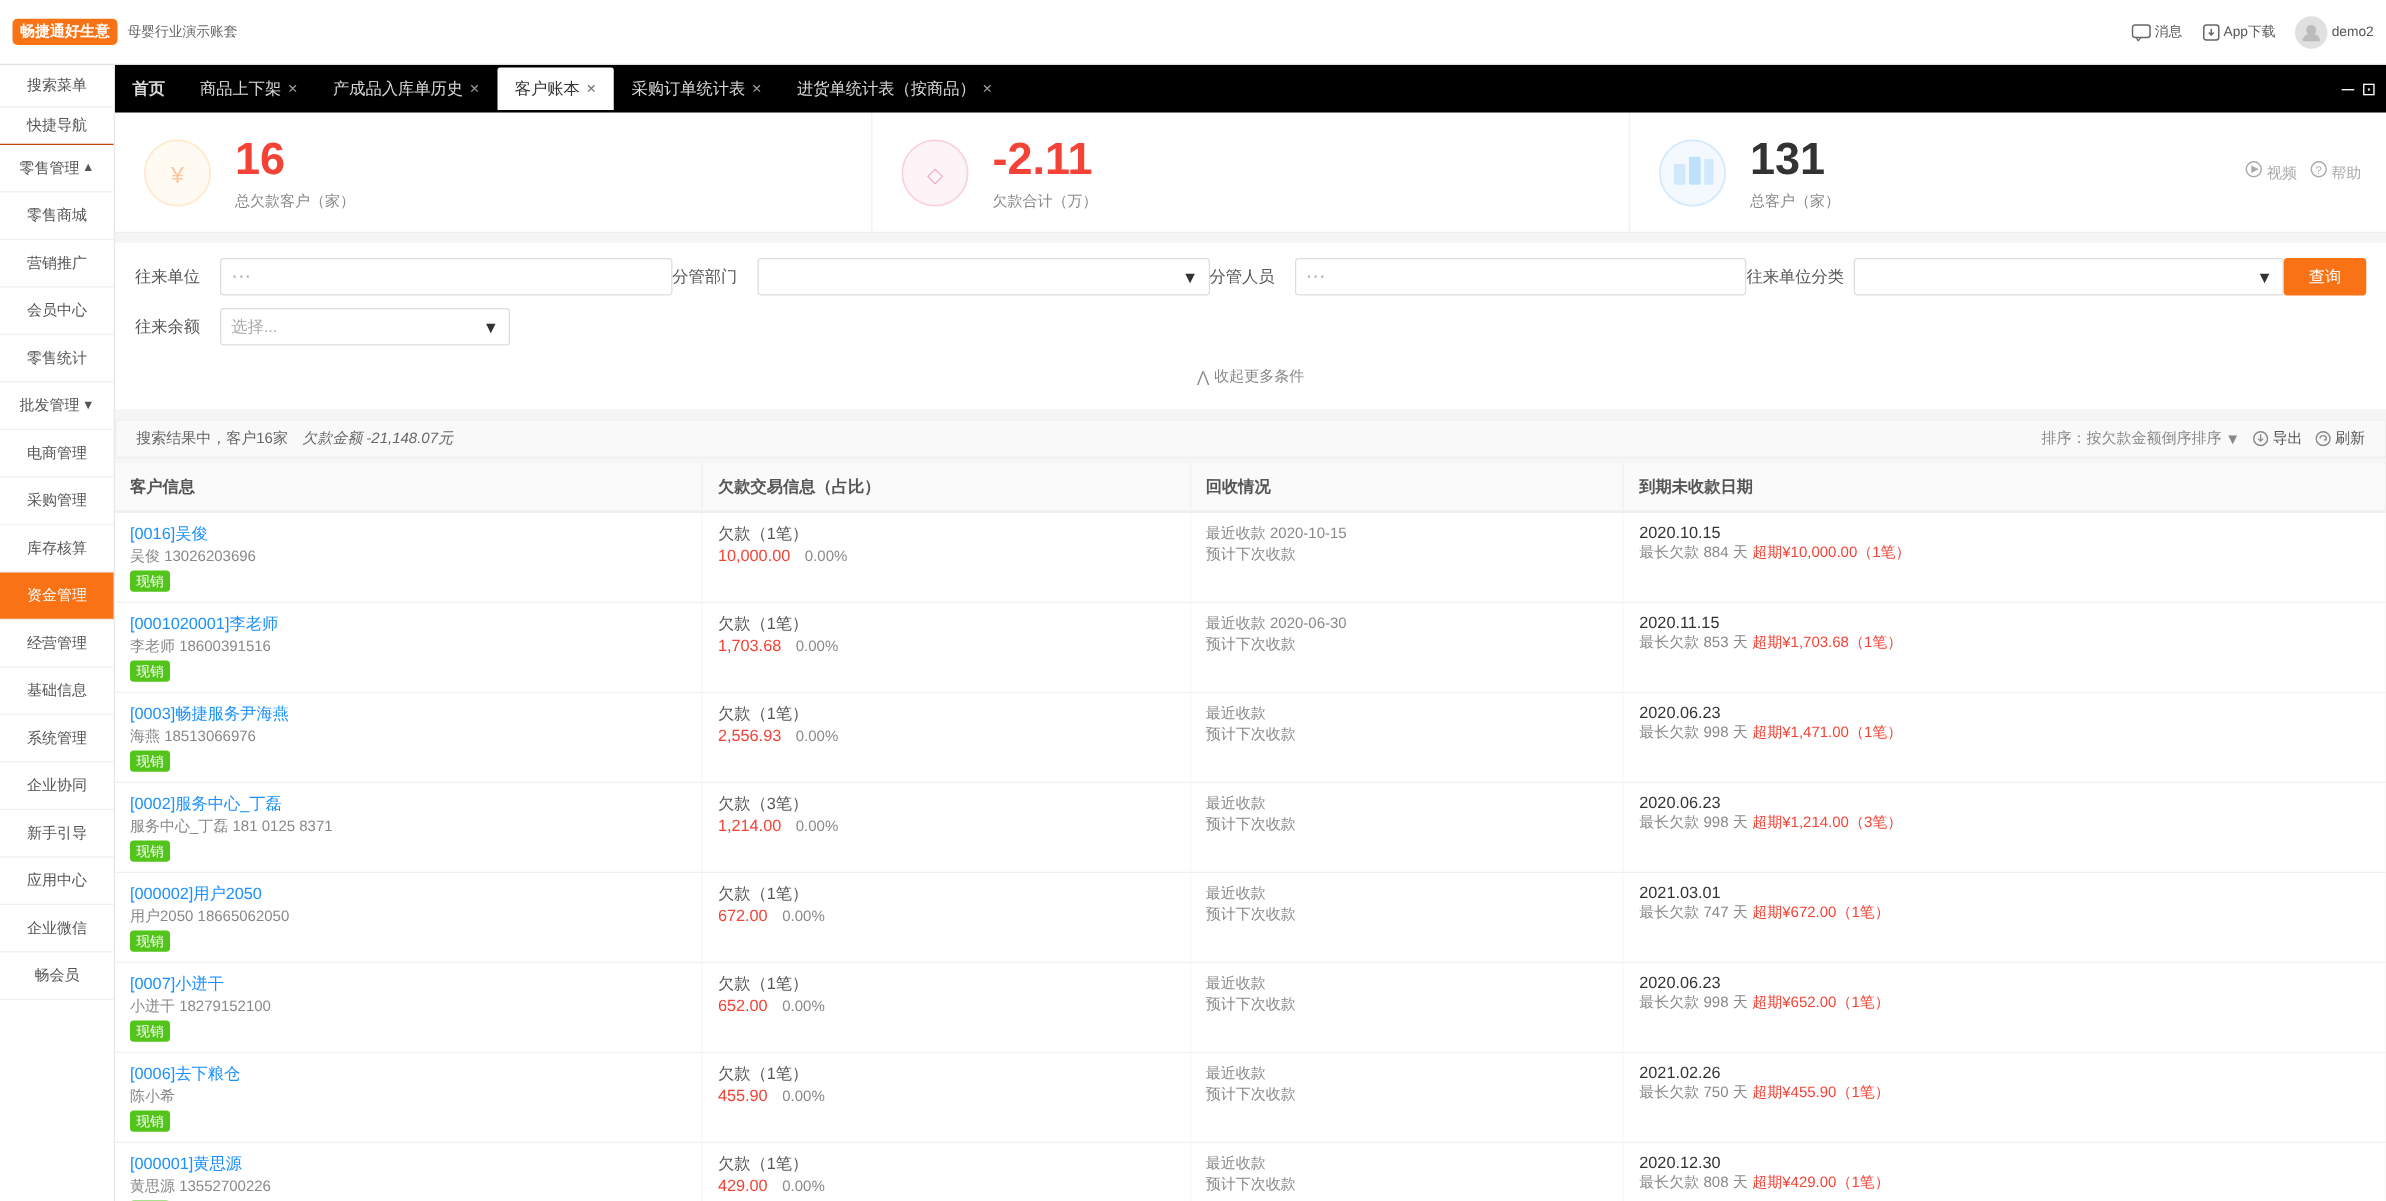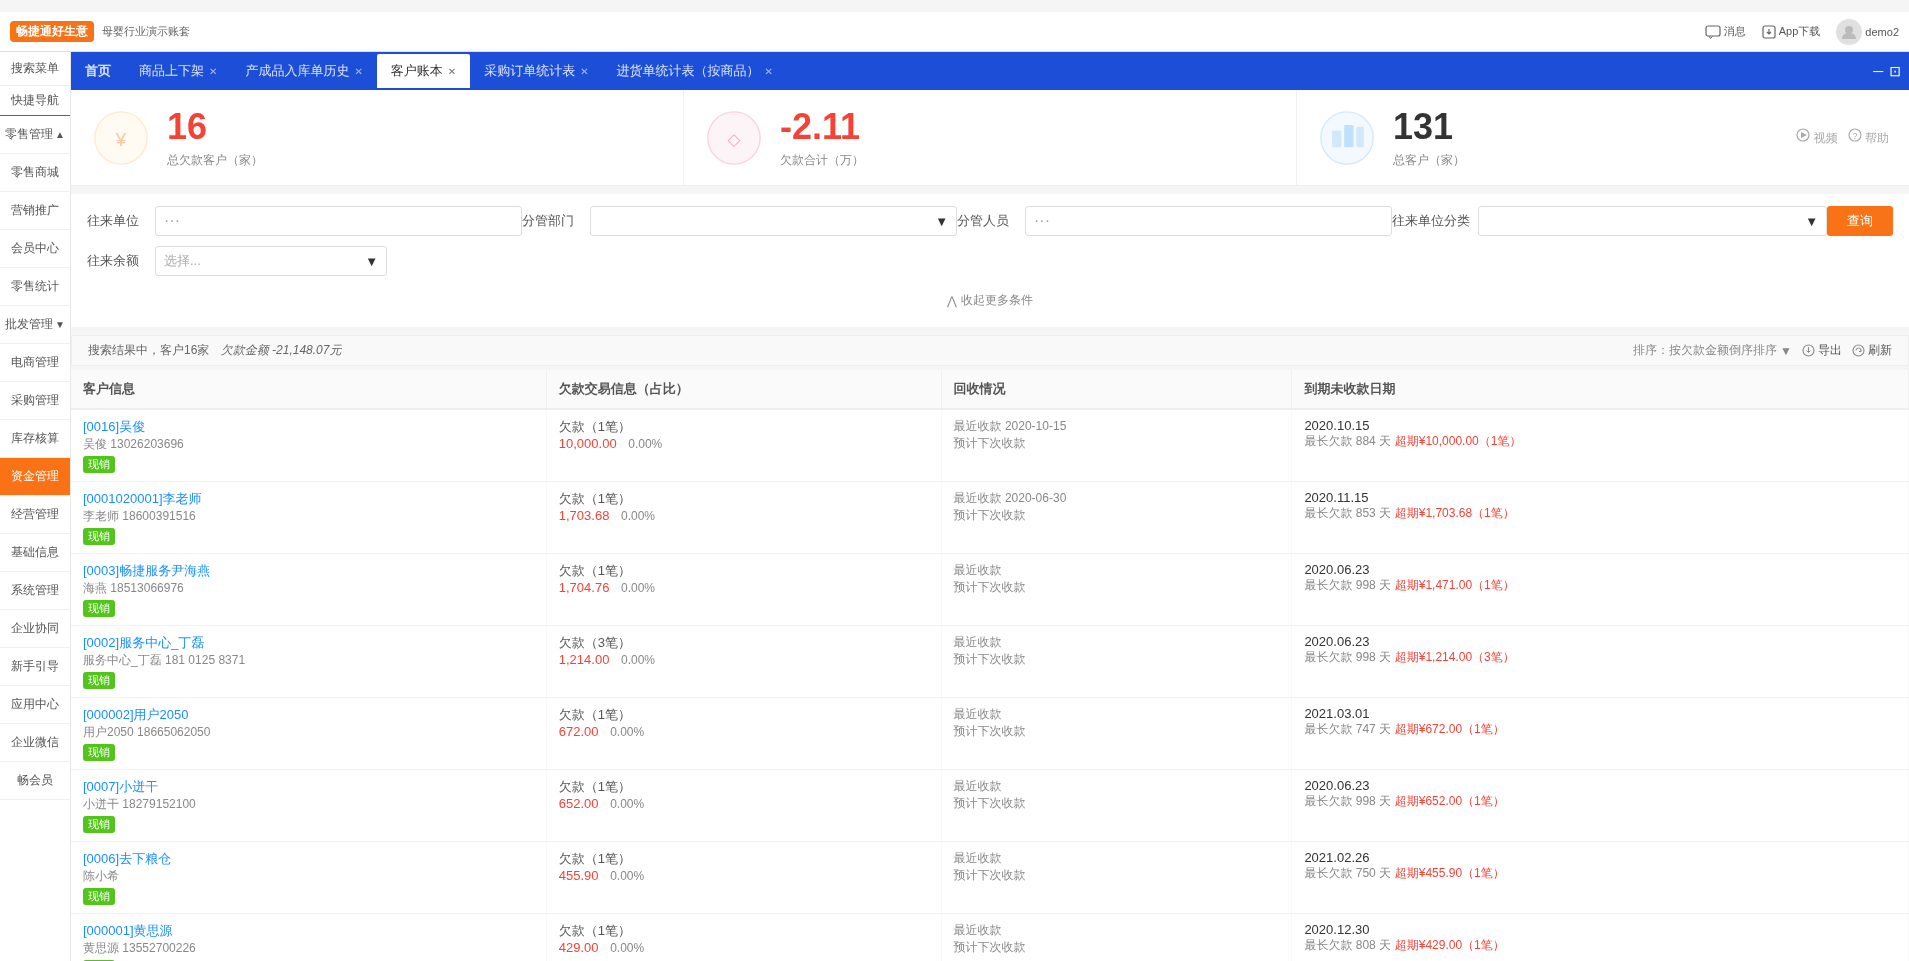--- a/index.html
+++ b/index.html
@@ -1,40 +1,40 @@
 <!DOCTYPE html>
 <html><head>
   <meta charset="utf-8">
   <style>
     * { box-sizing: border-box; margin: 0; padding: 0; }
     body { font-family: 'Microsoft YaHei', Arial, sans-serif; font-size: 13px; background: #f5f5f5; color: #333; }
 
     
     .app-wrapper { display: flex; flex-direction: column; height: 100vh; }
-    .top-bar { display: flex; align-items: center; background: #fff; border-bottom: 1px solid #e0e0e0; height: 40px; padding: 0 10px; margin-top: 12px; }
+    .top-bar { display: flex; align-items: center; background: #fff; border-bottom: 1px solid #e0e0e0; height: 52px; padding: 0 10px; }
     .top-bar-left { display: flex; align-items: center; gap: 8px; width: 200px; }
     .brand-logo { background: #f97316; border-radius: 4px; padding: 2px 6px; font-size: 12px; color: #fff; font-weight: bold; }
     .brand-sub { font-size: 11px; color: #666; }
     .top-bar-right { display: flex; align-items: center; gap: 16px; margin-left: auto; font-size: 11px; color: #555; }
     .top-bar-icon { cursor: pointer; display: flex; align-items: center; gap: 3px; }
     .avatar { width: 26px; height: 26px; border-radius: 50%; background: #e0e0e0; display: flex; align-items: center; justify-content: center; font-size: 11px; }
 
     
     .main-layout { display: flex; flex: 1; overflow: hidden; }
 
     
-    .sidebar { width: 71px; background: #fff; border-right: 1px solid #e8e8e8; display: flex; flex-direction: column; overflow-y: auto; }
+    .sidebar { width: 92px; background: #fff; border-right: 1px solid #e8e8e8; display: flex; flex-direction: column; overflow-y: auto; }
     .sidebar-search { padding: 8px 4px; text-align: center; font-size: 12px; color: #555; cursor: pointer; border-bottom: 1px solid #eee; }
     .sidebar-quick { padding: 6px 4px; text-align: center; font-size: 12px; color: #555; cursor: pointer; border-bottom: 1px solid #c2410c; }
     .sidebar-item { padding: 10px 4px; text-align: center; font-size: 12px; color: #555; cursor: pointer; border-bottom: 1px solid #f0f0f0; }
     .sidebar-item.active { background: #f97316; color: #fff; }
     .sidebar-item.has-arrow { display: flex; align-items: center; justify-content: center; gap: 2px; }
 
     
-    .tab-bar { background: #1d4ed8; display: flex; align-items: center; min-height: 38px; overflow: hidden; }
+    .tab-bar { background: #000000; display: flex; align-items: center; min-height: 38px; overflow: hidden; }
     .tab-item { padding: 8px 14px; font-size: 13px; color: rgba(255,255,255,0.85); cursor: pointer; display: flex; align-items: center; gap: 5px; white-space: nowrap; }
     .tab-item.active { background: #fff; color: #333; border-radius: 2px 2px 0 0; }
     .tab-item .tab-close { font-size: 10px; opacity: 0.7; cursor: pointer; }
     .tab-item.home { font-weight: bold; }
     .tab-bar-end { margin-left: auto; display: flex; align-items: center; gap: 6px; padding: 0 8px; }
     .tab-bar-end span { color: #fff; font-size: 16px; cursor: pointer; }
 
     
     .content-area { flex: 1; overflow-y: auto; background: #f5f5f5; }
 
@@ -375,21 +375,21 @@
       </td>
     </tr>
                 <tr>
       <td>
         <a class="customer-name">[0003]畅捷服务尹海燕</a><br>
         <span class="customer-phone">海燕  18513066976</span><br>
         <span class="customer-badge">现销</span>
       </td>
       <td>
         <span class="debt-count">欠款（1笔）</span><br>
-        <span class="amount-red">1,704.76</span>
+        <span class="amount-red">2,556.93</span>
         <span class="amount-pct">0.00%</span>
       </td>
       <td>
         <span class="recovery-date">最近收款</span><br>
         <span class="recovery-date">预计下次收款</span>
       </td>
       <td>
         <span>2020.06.23</span><br>
         <span style="color:#888;font-size:12px;">最长欠款 998 天</span>
         <span class="overdue-tag"> 超期¥1,471.00（1笔）</span>

